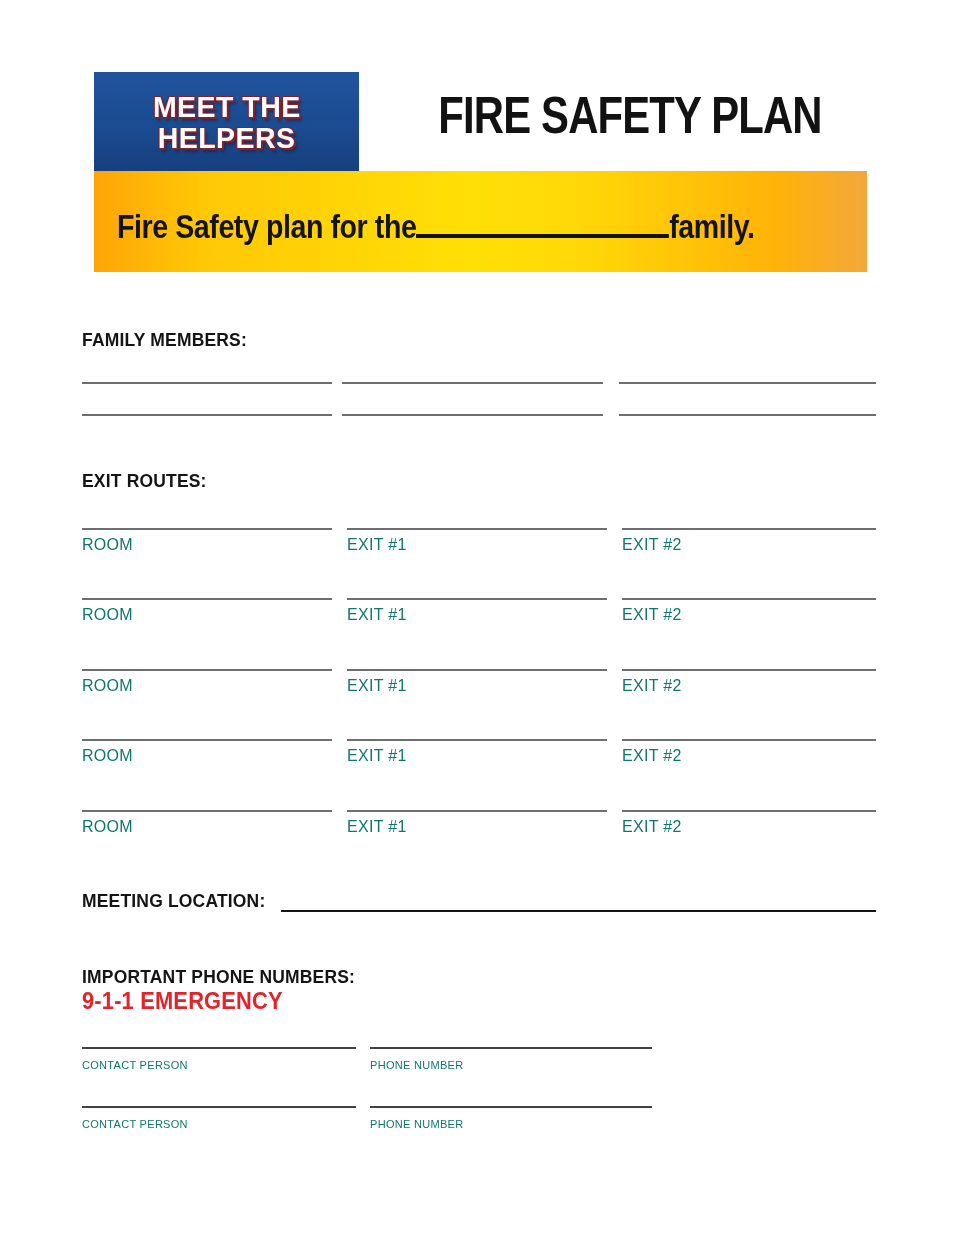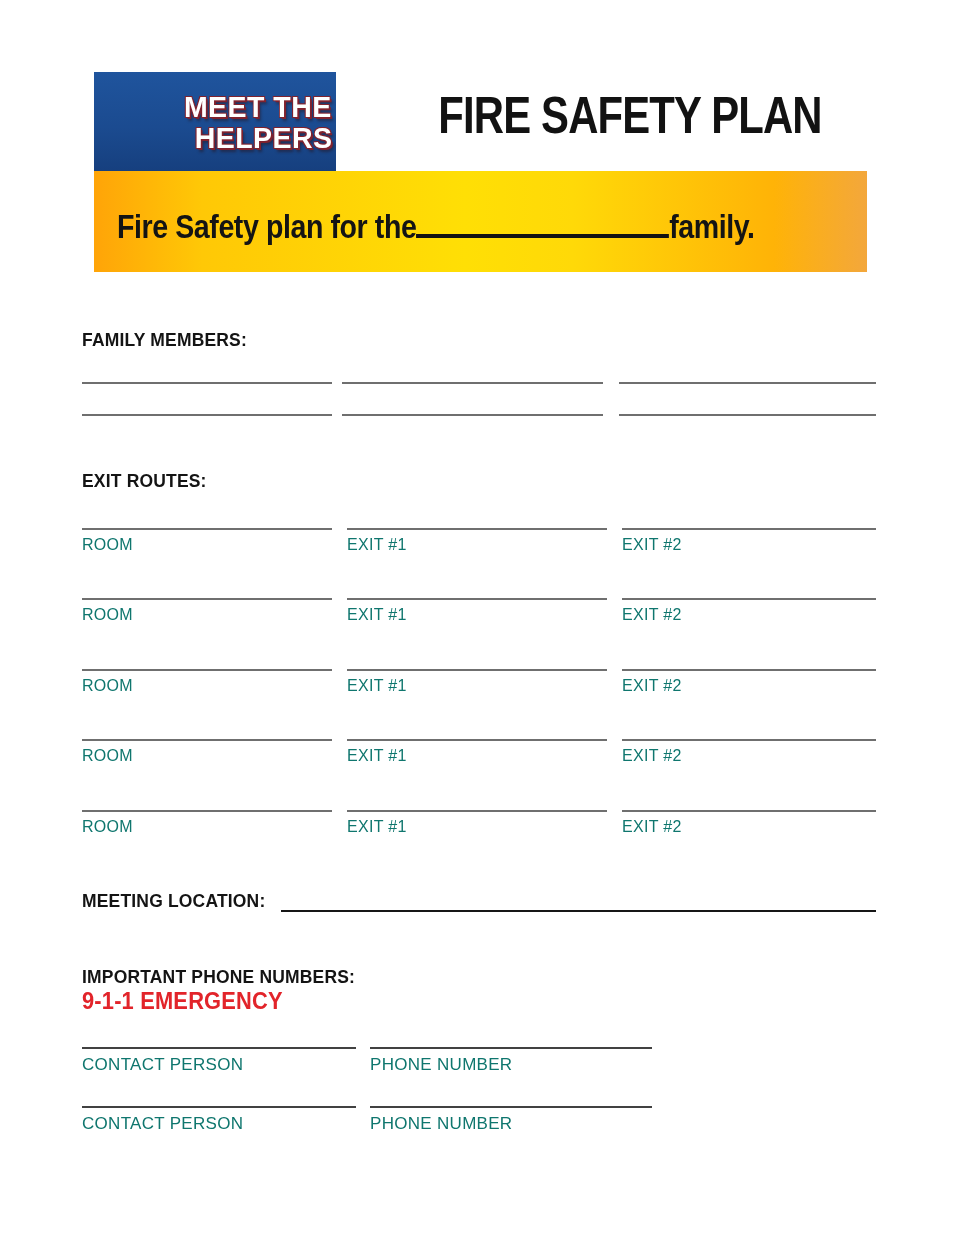--- a/index.html
+++ b/index.html
@@ -3,23 +3,23 @@
 <meta charset="utf-8">
 <style>
   * { margin:0; padding:0; box-sizing:border-box; }
   html,body { background:#ffffff; }
   .page {
     position:relative; width:960px; height:1242px; background:#ffffff;
     font-family:"Liberation Sans", sans-serif; overflow:hidden;
   }
   
   .logo {
-    position:absolute; left:94px; top:72px; width:242px; height:100px;
+    position:absolute; left:94px; top:72px; width:265px; height:100px;
     background:linear-gradient(180deg,#1f549d 0%, #1b4b90 55%, #163f7e 100%);
-    display:flex; flex-direction:column; align-items:flex-end; justify-content:center;
+    display:flex; flex-direction:column; align-items:center; justify-content:center;
   }
   .logo-line {
     color:#ffffff; font-weight:bold; font-size:30px; line-height:31px;
     letter-spacing:0.5px; transform:scaleX(0.95);
     text-shadow:-1px -1px 0 #80222e, 1px -1px 0 #80222e, -1px 1px 0 #80222e,
                 2px 2px 0 #80222e, 3px 4px 3px rgba(40,10,10,0.45);
   }
   .main-title {
     position:absolute; left:390px; top:90px; width:480px; text-align:center;
     font-weight:bold; font-size:51px; line-height:51px; letter-spacing:-1px;
@@ -54,21 +54,21 @@
   }
   
   .fill-line { position:absolute; height:2px; background:#6f6f6f; }
   .fill-line.dark { background:#414141; }
   .fill-line.black { background:#161616; }
   
   .small-label {
     position:absolute; font-size:16px; line-height:18px; color:#0f766e;
     letter-spacing:0.3px; white-space:nowrap;
   }
-  .contact-label { font-size:17px; }
+  .contact-label { font-size:11px; }
 </style>
 </head>
 <body>
 
 <div class="page">
 
   <div class="logo">
     <div class="logo-line">MEET THE</div>
     <div class="logo-line">HELPERS</div>
   </div>

